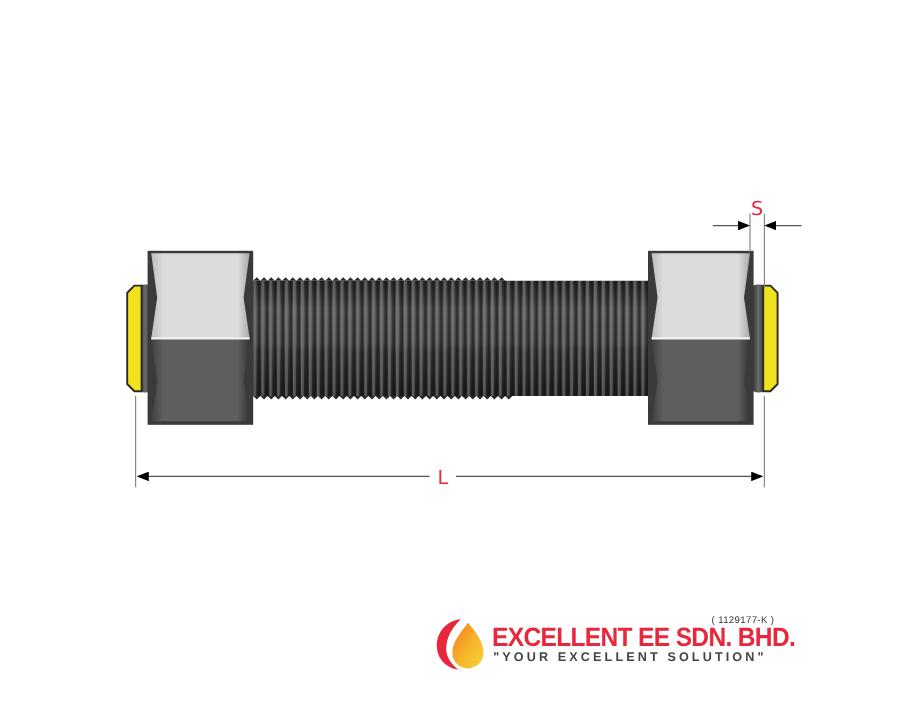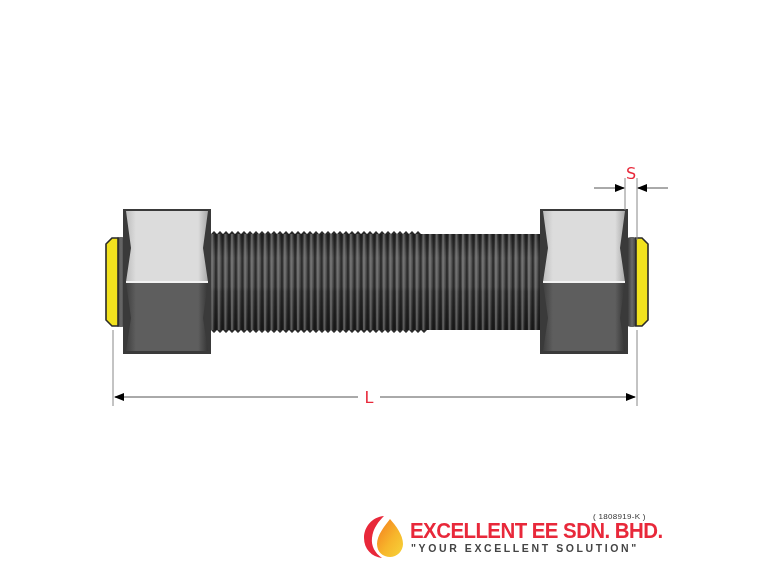--- a/index.html
+++ b/index.html
@@ -119,16 +119,16 @@
     <defs>
       <linearGradient id="dropGrad" x1="0" y1="0" x2="1" y2="1">
         <stop offset="0" stop-color="#f47a1f"></stop>
         <stop offset="0.55" stop-color="#f7b52b"></stop>
         <stop offset="1" stop-color="#f6d43a"></stop>
       </linearGradient>
     </defs>
     <path d="M22,3 C10,4 2,14 2,25 C2,36 10,44 20,45 C13,40 9,33 10,25 C11,15 17,8 22,3 Z" fill="#e8283a"></path>
     <path d="M28,6 C22,14 15,22 15,31 C15,39 21,44 28,44 C35,44 41,38 41,31 C41,22 34,13 28,6 Z" fill="url(#dropGrad)"></path>
   </svg>
-  <span class="company-id">( 1808919-K )</span>
+  <span class="company-id">( 1129177-K )</span>
   <span class="company-name">EXCELLENT EE SDN. BHD.</span>
   <span class="company-slogan">"YOUR EXCELLENT SOLUTION"</span>
 </div>
 
 </body></html>

